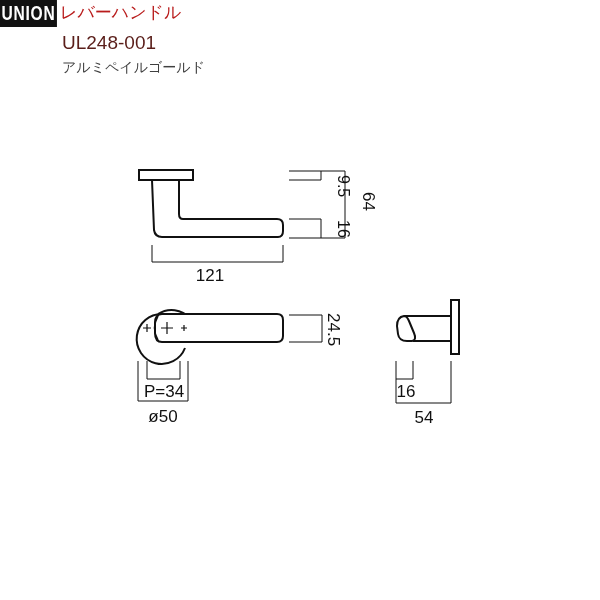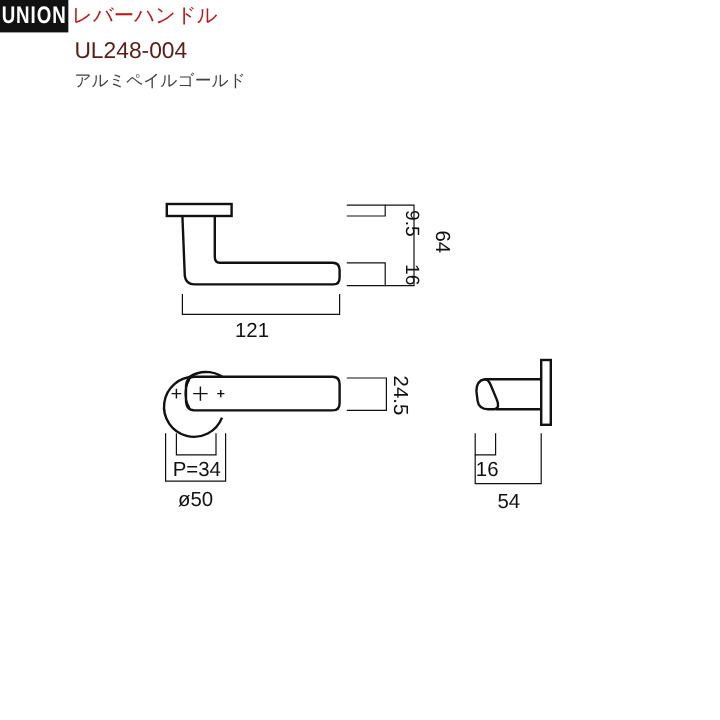--- a/index.html
+++ b/index.html
@@ -11,21 +11,21 @@
   .code { position:absolute; left:62px; top:32px; font-size:19px; color:#5a1e1a; font-family:"Liberation Sans", sans-serif; }
   .finish { position:absolute; left:62px; top:59px; font-size:14px; color:#404040; font-family:"DejaVu Sans", sans-serif; }
   svg.drawing { position:absolute; left:0; top:0; }
   svg text { font-family:"Liberation Sans", sans-serif; fill:#111; }
 </style>
 </head>
 <body>
 
 <div class="logo">UNION</div>
 <div class="title">レバーハンドル</div>
-<div class="code">UL248-004</div>
+<div class="code">UL248-001</div>
 <div class="finish">アルミペイルゴールド</div>
 
 <svg class="drawing" width="600" height="600" viewBox="0 0 600 600">
 
   <g stroke="#111" fill="none" stroke-width="2">
     <rect x="139" y="170" width="54" height="10"></rect>
     <path d="M152 180 L154 230 Q155 237 162 237 L278 237 Q283 237 283 231 L283 225 Q283 219 277 219 L183 219 Q179 219 179 214 L179 180"></path>
   </g>
   <g stroke="#111" fill="none" stroke-width="1">
 

